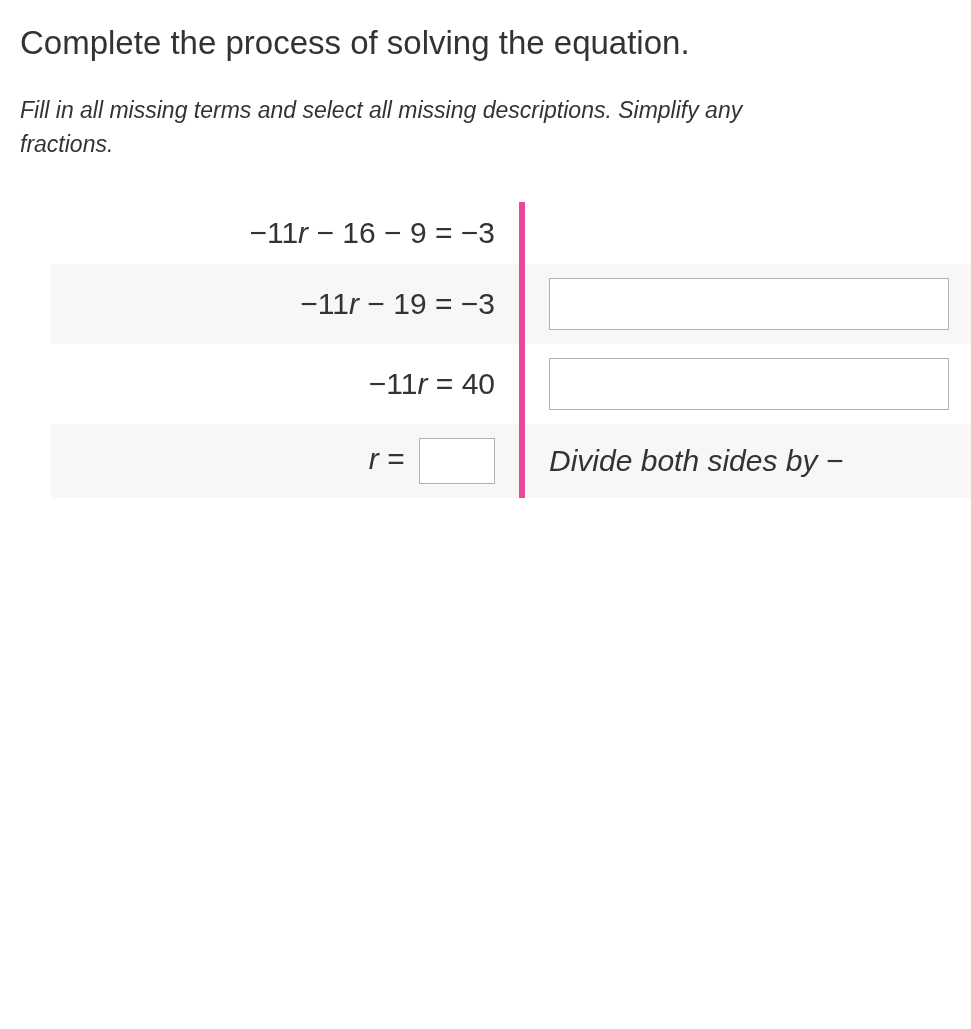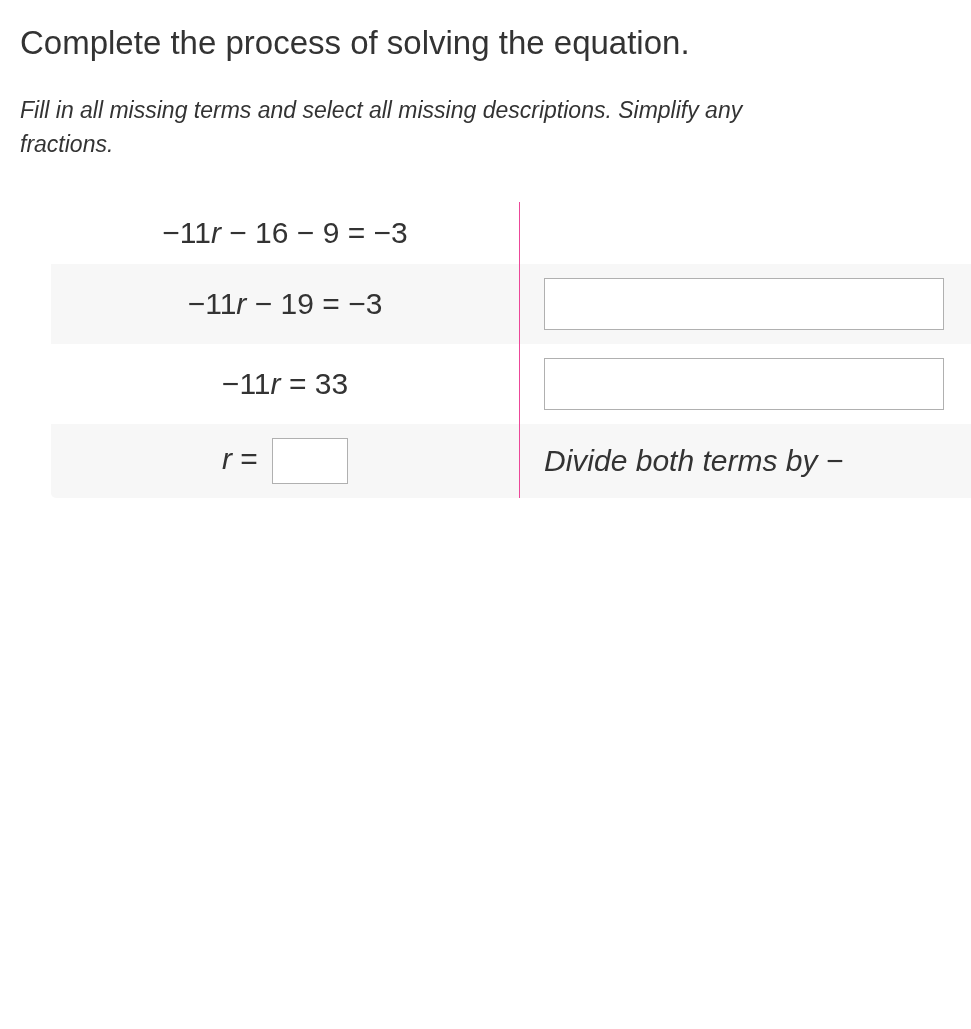--- a/index.html
+++ b/index.html
@@ -35,23 +35,23 @@
     border: 1px solid #e3e3e3;
     border-radius: 6px;
     overflow: hidden;
   }
   table.work td {
     padding: 14px 24px;
     font-size: 30px;
     vertical-align: middle;
   }
   table.work td.left {
-    text-align: center;
+    text-align: right;
     min-width: 420px;
-    border-right: 1px solid #ec4899;
+    border-right: 6px solid #ec4899;
   }
   table.work td.right {
     text-align: left;
     min-width: 420px;
     font-style: italic;
     white-space: nowrap;
   }
   table.work tr.shaded td {
     background: #f7f7f7;
   }
@@ -109,36 +109,36 @@
           </span>
         </td>
         <td class="right">
           <span class="wide-input"></span>
         </td>
       </tr>
 
       <tr>
         <td class="left">
           <span class="math">
-            <span class="num">−</span><span class="num">11</span><span class="var">r</span><span class="num"> = </span><span class="num">33</span>
+            <span class="num">−</span><span class="num">11</span><span class="var">r</span><span class="num"> = </span><span class="num">40</span>
           </span>
         </td>
         <td class="right">
           <span class="wide-input"></span>
         </td>
       </tr>
 
       <tr class="shaded">
         <td class="left">
           <span class="math">
             <span class="var">r</span><span class="num"> = </span>
           </span>
           <span class="small-input"></span>
         </td>
         <td class="right">
-          <span>Divide both terms by </span><span>−</span>
+          <span>Divide both sides by </span><span>−</span>
         </td>
       </tr>
     </tbody>
       </table>
   </div>
 
 </div>
 
 </body></html>

